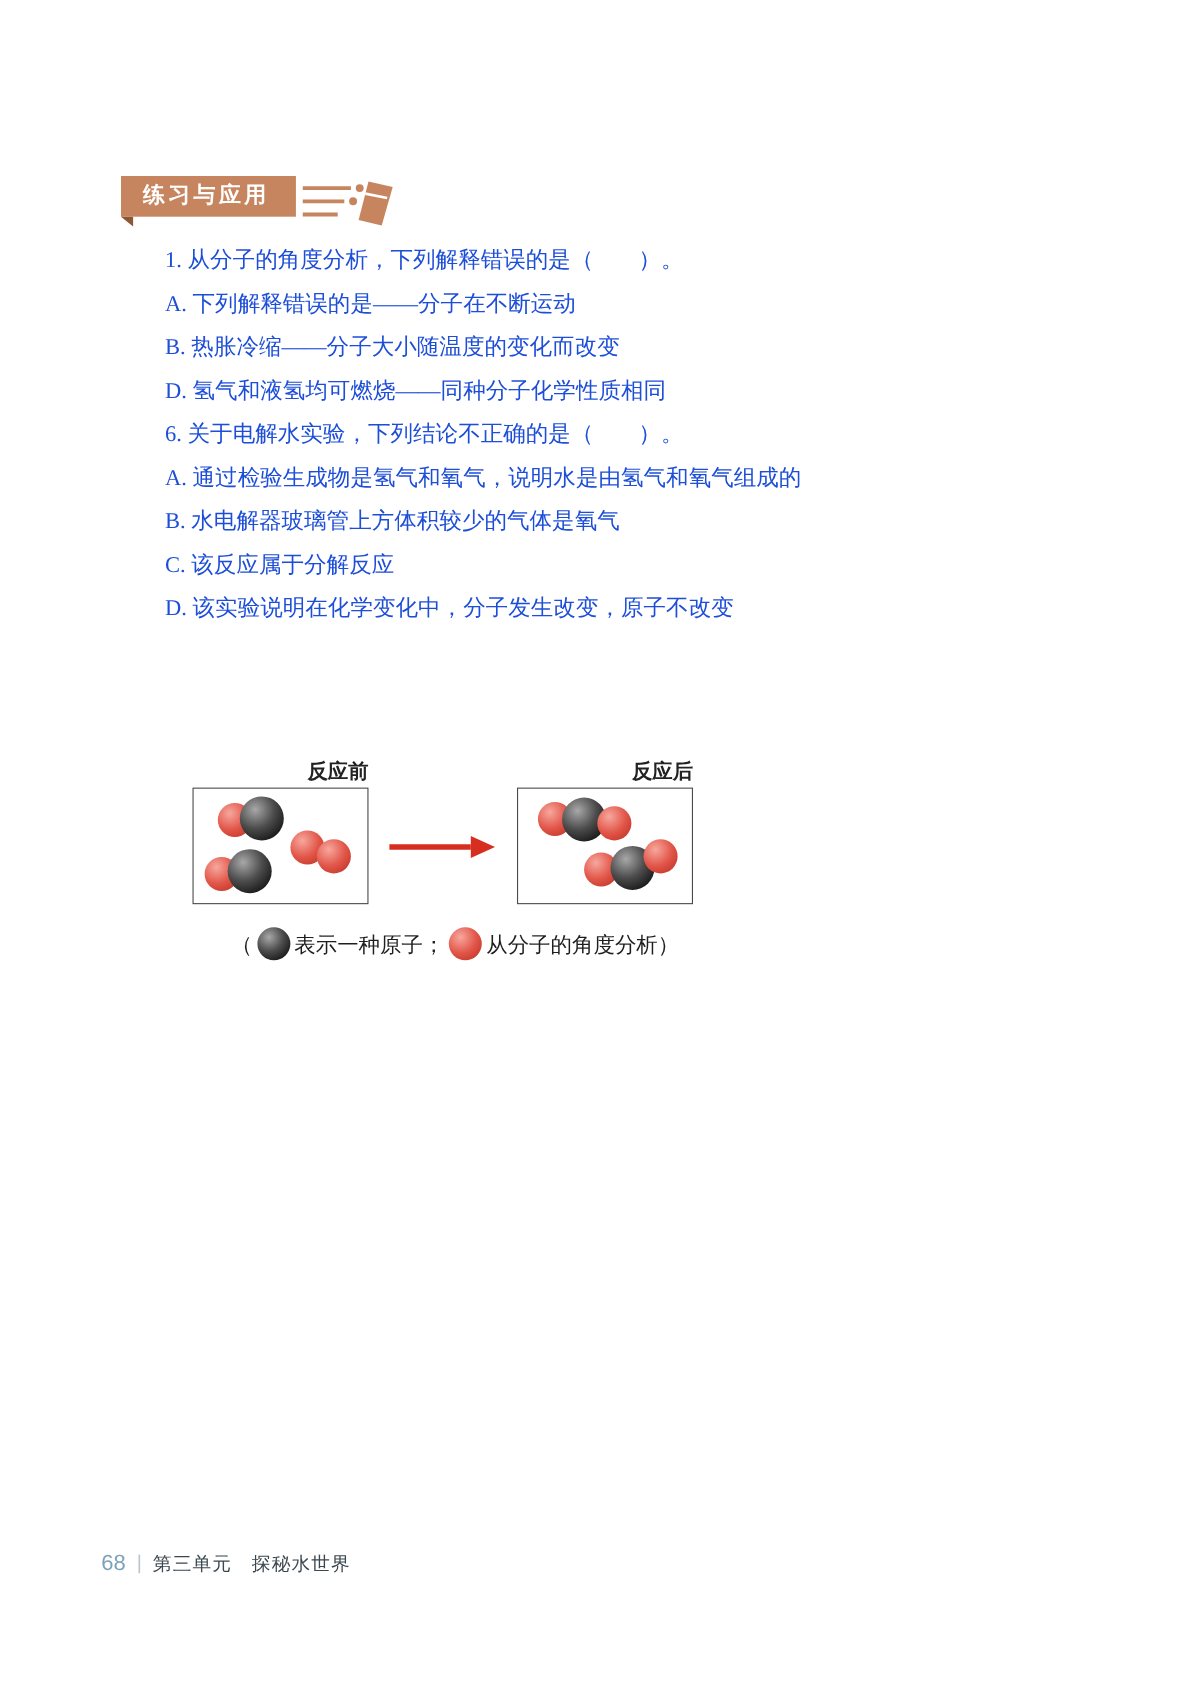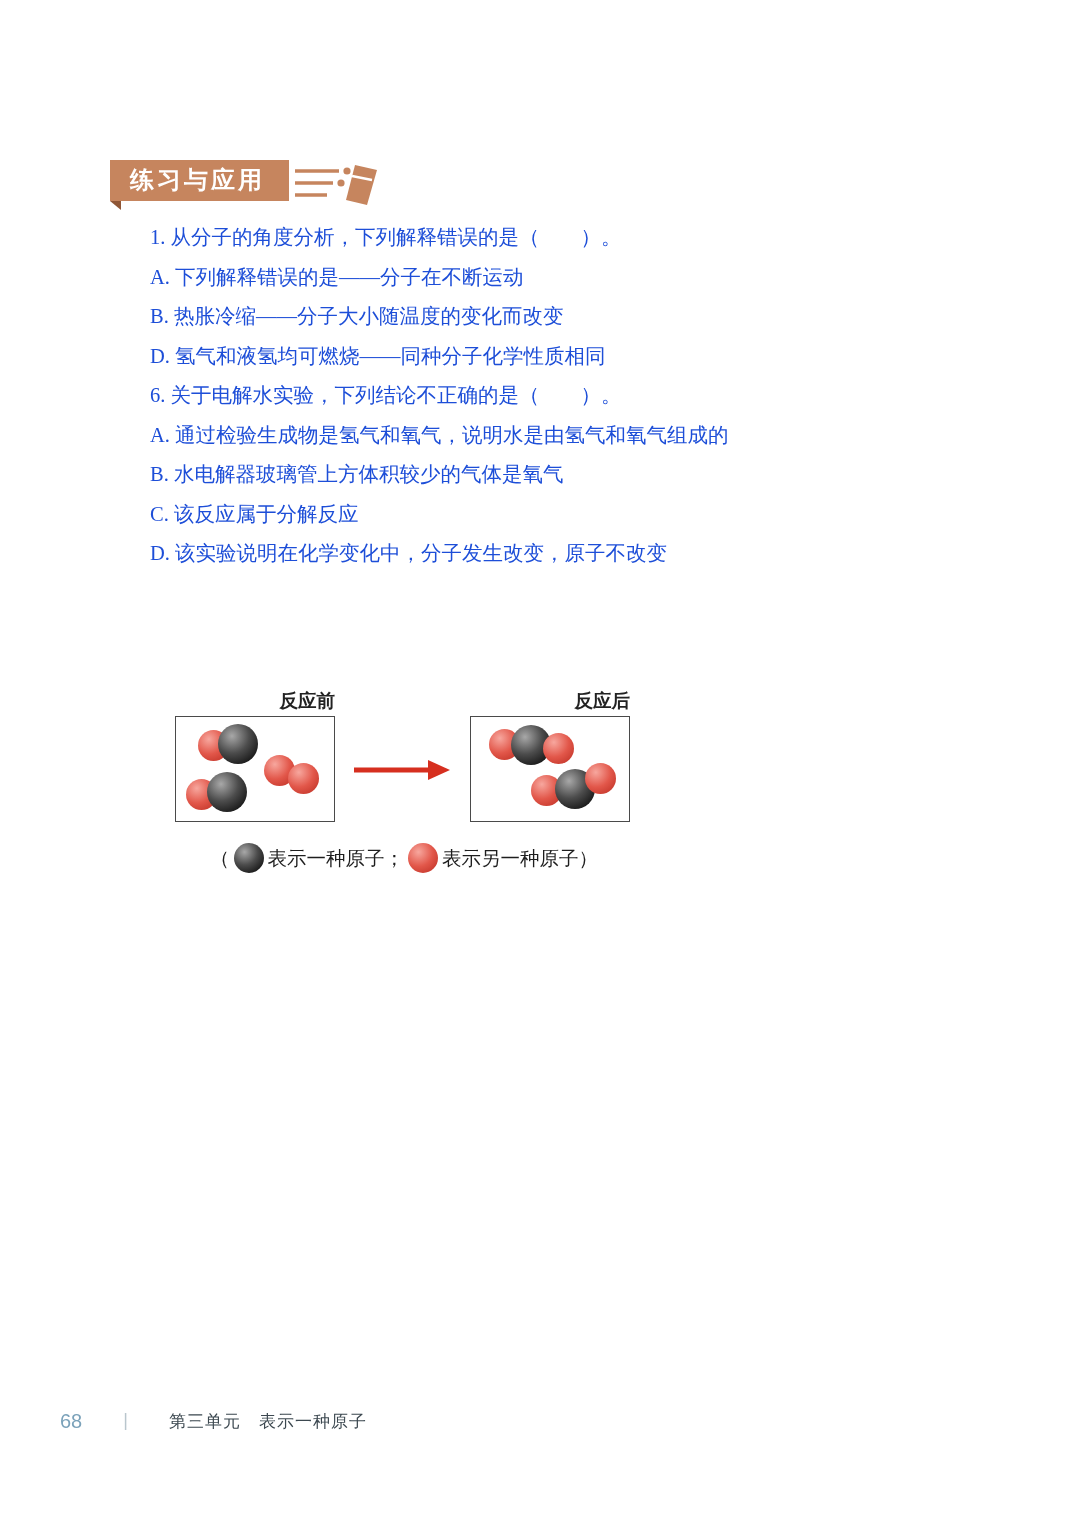--- a/index.html
+++ b/index.html
@@ -6,21 +6,21 @@
   .page{
     position:relative;width:1080px;height:1528px;background:#ffffff;
     font-family:"Liberation Serif","DejaVu Serif",serif;color:#1f1f1f;overflow:hidden;
   }
 
   
   .banner-wrap{position:absolute;left:110px;top:160px;display:flex;align-items:flex-start;}
   .banner{
     position:relative;background:#c6855e;color:#ffffff;
     font-family:"Liberation Sans","DejaVu Sans",sans-serif;font-weight:bold;
-    font-size:24px;letter-spacing:3px;padding:8px 24px 9px 20px;line-height:1;
+    font-size:20px;letter-spacing:3px;padding:8px 24px 9px 20px;line-height:1;
   }
   .banner::before{
     content:"";position:absolute;left:0;bottom:-9px;width:0;height:0;
     border-top:9px solid #8f5636;border-left:11px solid transparent;
   }
   .banner-deco{margin-left:6px;margin-top:2px;}
 
   
   .questions{
     position:absolute;left:150px;top:218px;width:800px;margin:0;padding:0;list-style:none;
@@ -44,23 +44,22 @@
 
   
   .legend{
     position:absolute;left:210px;top:843px;display:flex;align-items:center;
     font-size:19.5px;color:#1e1e1e;
   }
   .legend .atom-icon{position:relative;display:inline-block;width:30px;height:30px;border-radius:50%;margin:0 4px;}
 
   
   .footer{
-    position:absolute;left:60px;top:1410px;display:flex;align-items:flex-start;
+    position:absolute;left:92px;top:1410px;display:flex;align-items:flex-start;
     font-family:"Liberation Sans","DejaVu Sans",sans-serif;
-    gap:31px;
   }
   .footer .page-num{color:#7ba2ba;font-size:20px;}
   .footer .divider{color:#b9c6cd;font-size:18px;margin:0 10px;}
   .footer .section{color:#3c4850;font-size:17px;letter-spacing:1px;}
 </style>
 </head>
 <body>
 
 <div class="page">
 
@@ -115,22 +114,22 @@
     <span class="atom atom-red atom-sm" style="left:60px;top:58px;"></span>
     <span class="atom atom-black atom-lg" style="left:84px;top:52px;"></span>
     <span class="atom atom-red atom-sm" style="left:114px;top:46px;"></span>
   </div>
 
   <div class="legend">
     <span>（</span>
     <span class="atom-icon atom-black"></span>
     <span>表示一种原子；</span>
     <span class="atom-icon atom-red"></span>
-    <span>表示另一种原子）</span>
+    <span>从分子的角度分析）</span>
   </div>
 
   <div class="footer">
     <span class="page-num">68</span>
     <span class="divider">|</span>
-    <span class="section">第三单元　表示一种原子</span>
+    <span class="section">第三单元　探秘水世界</span>
   </div>
 
 </div>
 
 </body></html>

